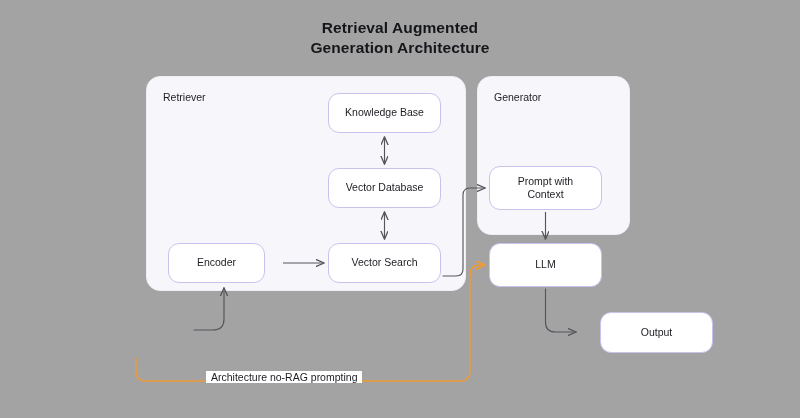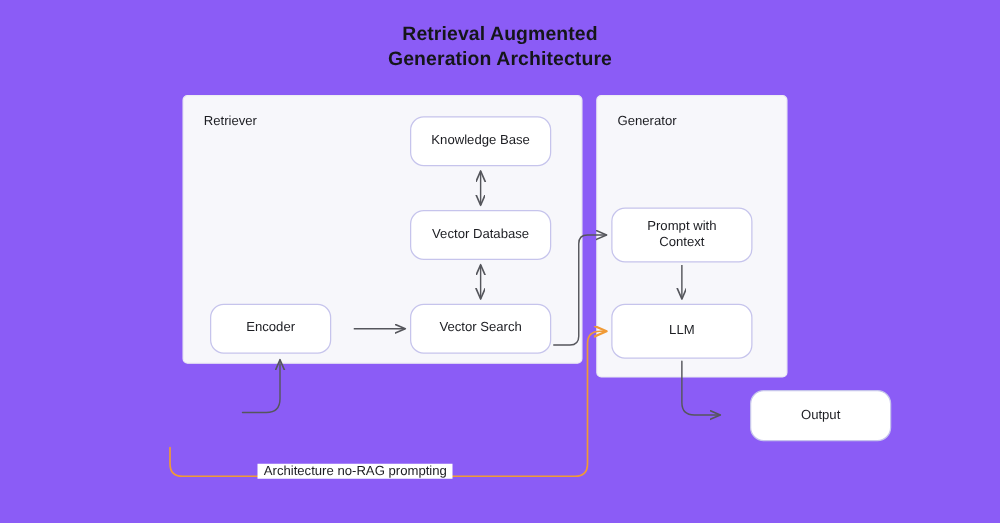--- a/index.html
+++ b/index.html
@@ -2,46 +2,46 @@
 <html><head>
 <meta charset="utf-8">
 <style>
   * { box-sizing: border-box; margin: 0; padding: 0; }
   html, body {
     width: 800px; height: 418px;
     background: #ffffff;
     font-family: "Liberation Sans", sans-serif;
     overflow: hidden;
   }
-  #stage { position: relative; width: 800px; height: 418px; background: #8b5cf6; }
+  #stage { position: relative; width: 800px; height: 418px; background: #a3a3a3; }
 
   
   #title {
     position: absolute; left: 0; top: 18px; width: 800px;
     text-align: center;
     font-size: 15.5px; font-weight: bold; color: #15161a;
     line-height: 20px; letter-spacing: .1px;
   }
   #title .ln { display: block; }
 
   
   .group {
     position: absolute;
     background: #f7f7fb;
     border: 1px solid #ededf3;
-    border-radius: 4px;
+    border-radius: 14px;
     padding-left: 47px;
   }
   .group-label {
     position: absolute; left: 16px; top: 14px;
     font-size: 10.5px; color: #1c1d22; font-weight: normal;
     white-space: nowrap;
   }
   #grp-retriever { left: 146px; top: 76px; width: 320px; height: 215px; }
-  #grp-generator { left: 477px; top: 76px; width: 153px; height: 226px; }
+  #grp-generator { left: 477px; top: 76px; width: 153px; height: 159px; }
 
   
   .node {
     position: absolute;
     background: #ffffff;
     border: 1px solid #c6c4ec;
     border-radius: 11px;
     display: flex; align-items: center; justify-content: center;
     text-align: center;
     font-size: 10.5px; color: #1c1d22; line-height: 13.5px;

